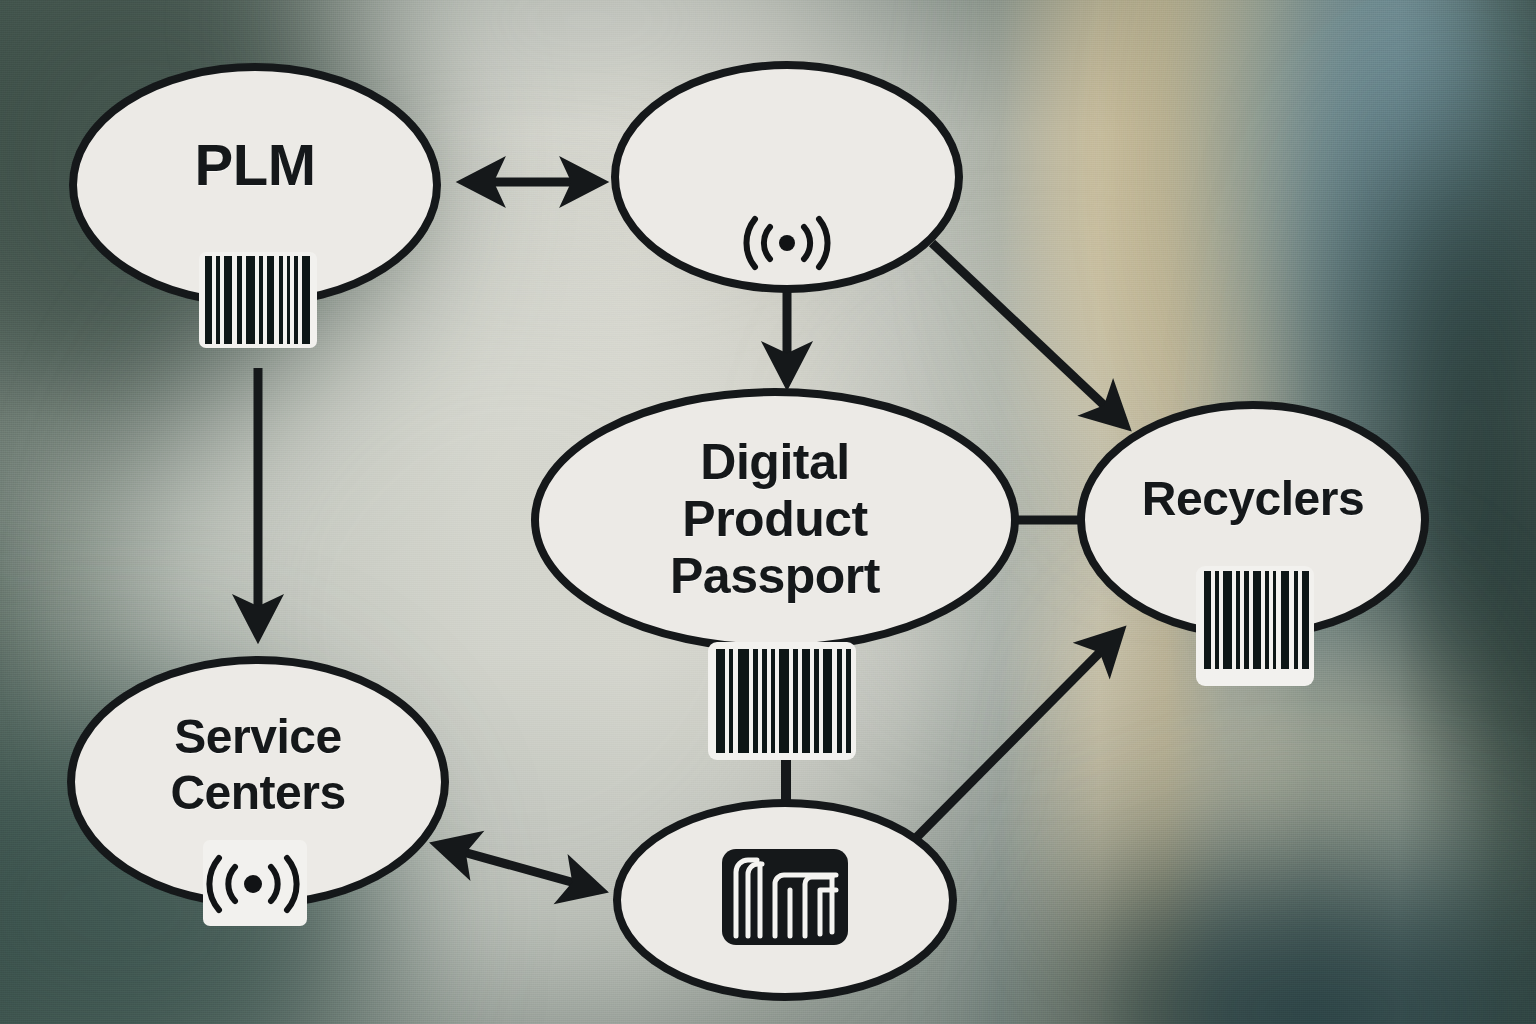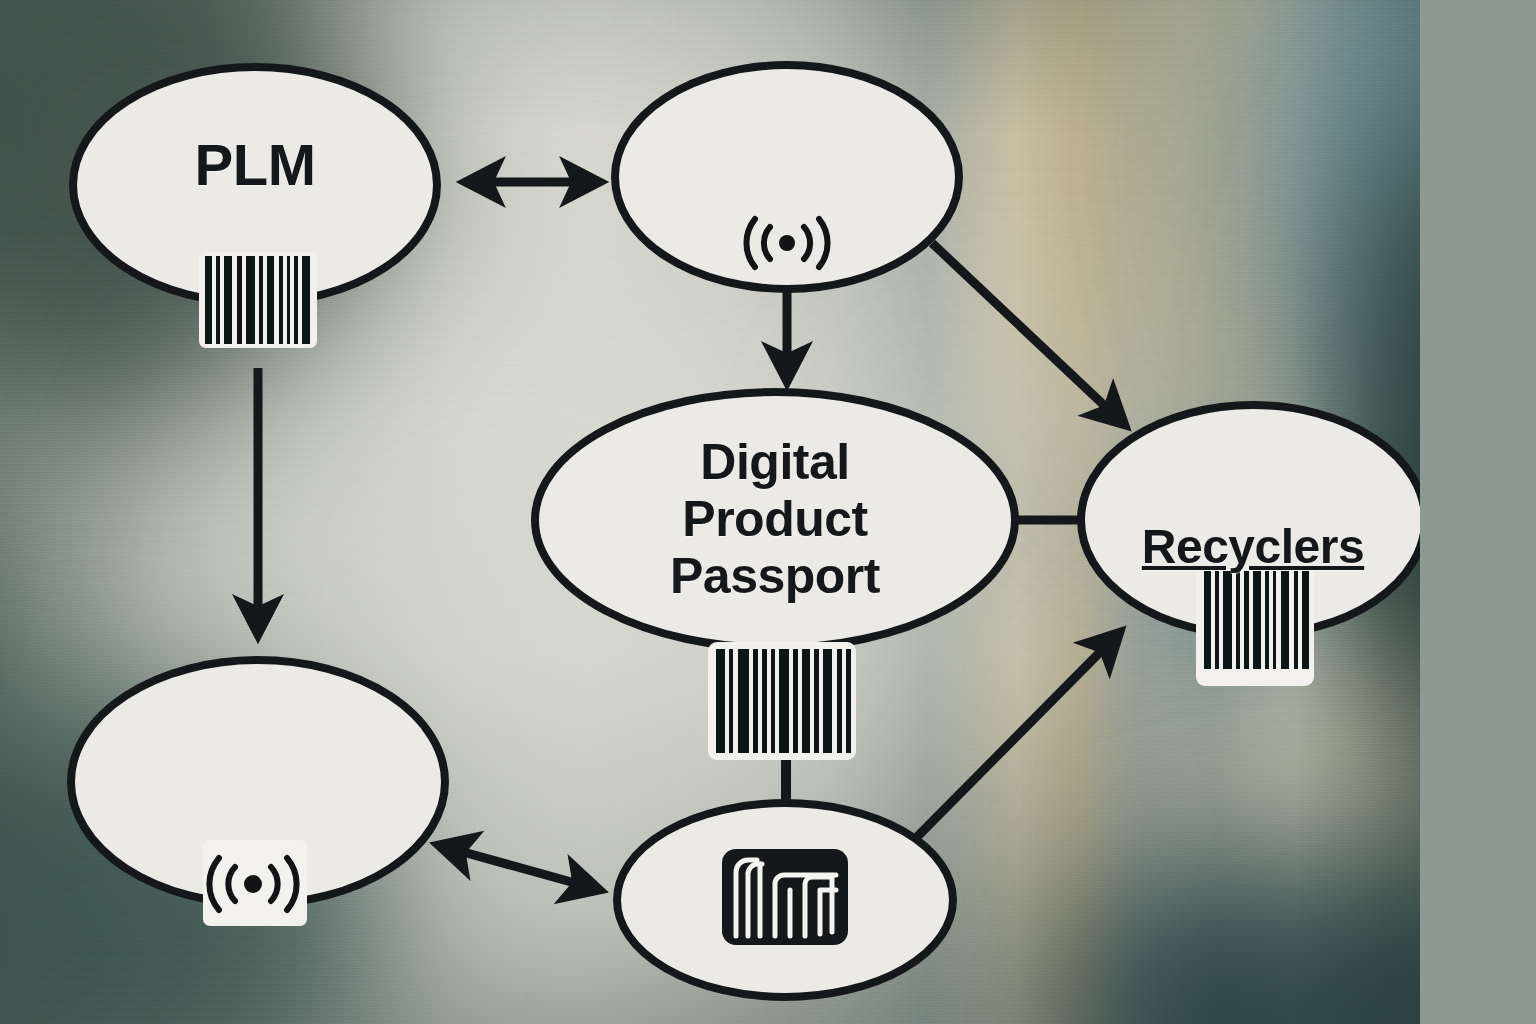--- a/index.html
+++ b/index.html
@@ -1,21 +1,21 @@
 <!DOCTYPE html>
 <html><head>
 <meta charset="utf-8">
 <style>
   html,body{margin:0;padding:0;}
   body{
     width:1536px;height:1024px;overflow:hidden;
     font-family:"Liberation Sans", sans-serif;
     background:#8c9a93;
   }
-  #stage{position:relative;width:1420px;height:1024px;overflow:hidden;}
+  #stage{position:relative;width:1536px;height:1024px;overflow:hidden;}
 
   
   .bg-base{
     position:absolute;inset:-60px;
     background:
       linear-gradient(90deg,
         #3f534c 0%,
         #6f7e75 7%,
         #9aa49c 15%,
         #b9bdb4 24%,
@@ -225,16 +225,18 @@
     </g>
   </svg>
 
   <div class="node-label" style="left:73px;top:128px;width:364px;height:74px;font-size:58px;">PLM</div>
 
 
   <div class="node-label" style="left:535px;top:424px;width:480px;height:190px;font-size:50px;line-height:1.14;white-space:pre-line;">Digital
 Product
 Passport</div>
 
-  <div class="node-label" style="left:1081px;top:514px;width:344px;height:66px;font-size:48px;text-decoration:underline;">Recyclers</div>
-
+  <div class="node-label" style="left:1081px;top:466px;width:344px;height:66px;font-size:48px;">Recyclers</div>
+
+  <div class="node-label" style="left:71px;top:700px;width:374px;height:130px;font-size:48px;line-height:1.16;white-space:pre-line;">Service
+Centers</div>
 
 </div>
 
 </body></html>

